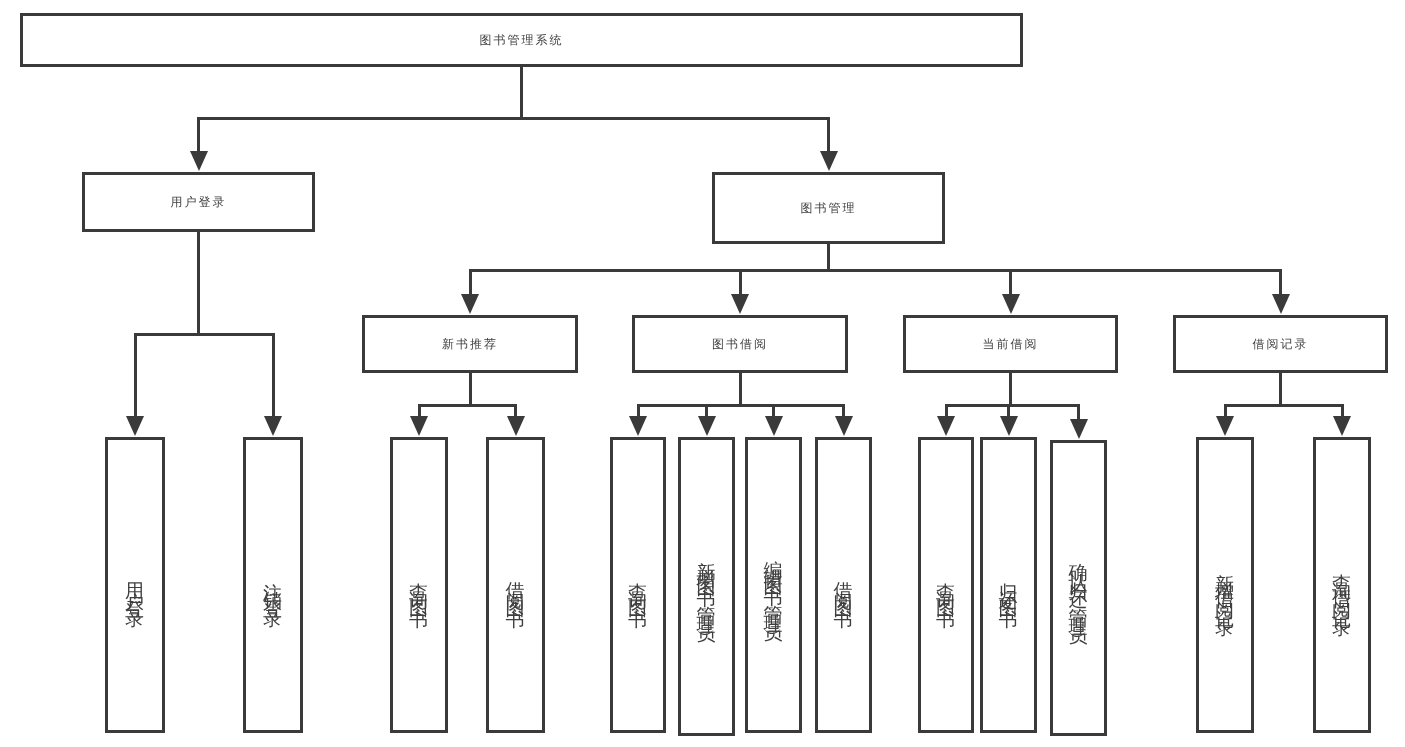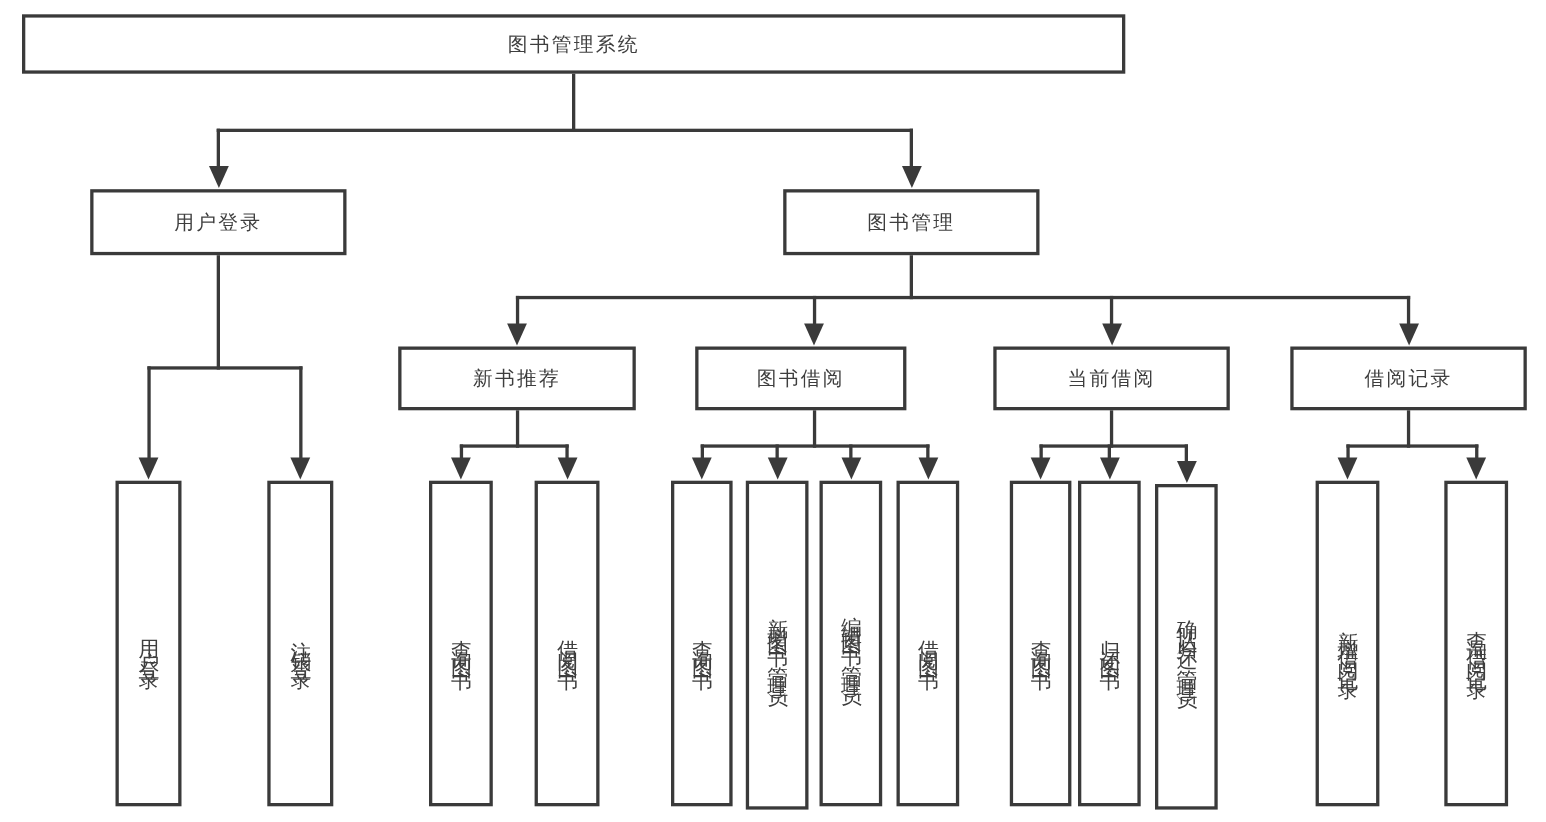--- a/index.html
+++ b/index.html
@@ -20,21 +20,21 @@
     box-sizing: border-box;
     border: 3px solid #3a3a3a;
     background: #ffffff;
     display: flex;
     align-items: center;
     justify-content: center;
     color: #3e3e3e;
     z-index: 2;
   }
   .node .lbl {
-    font-size: 18px;
+    font-size: 12px;
     letter-spacing: 2px;
     white-space: nowrap;
   }
   .node.vert .lbl {
     writing-mode: vertical-rl;
     font-size: 19px;
     letter-spacing: 9px;
     line-height: 1;
     white-space: normal;
   }
@@ -66,27 +66,27 @@
 </head>
 <body>
 
 <div class="stage" id="stage">
 <div class="node" style="left: 20px; top: 13px; width: 1003px; height: 54px;">
       <span class="lbl">图书管理系统</span>
     </div>
     <div class="node" style="left: 82px; top: 172px; width: 233px; height: 60px;">
       <span class="lbl">用户登录</span>
     </div>
-    <div class="node" style="left: 712px; top: 172px; width: 233px; height: 60px;">
+    <div class="node" style="left: 712px; top: 172px; width: 233px; height: 72px;">
       <span class="lbl">图书管理</span>
     </div>
     <div class="node" style="left: 362px; top: 315px; width: 216px; height: 58px;">
       <span class="lbl">新书推荐</span>
     </div>
-    <div class="node" style="left: 632px; top: 315px; width: 192px; height: 58px;">
+    <div class="node" style="left: 632px; top: 315px; width: 216px; height: 58px;">
       <span class="lbl">图书借阅</span>
     </div>
     <div class="node" style="left: 1173px; top: 315px; width: 215px; height: 58px;">
       <span class="lbl">借阅记录</span>
     </div>
     <div class="node" style="left: 903px; top: 315px; width: 215px; height: 58px;">
       <span class="lbl">当前借阅</span>
     </div>
     <div class="node vert" style="left: 105px; top: 437px; width: 60px; height: 296px;">
       <span class="lbl">用户登录</span>

